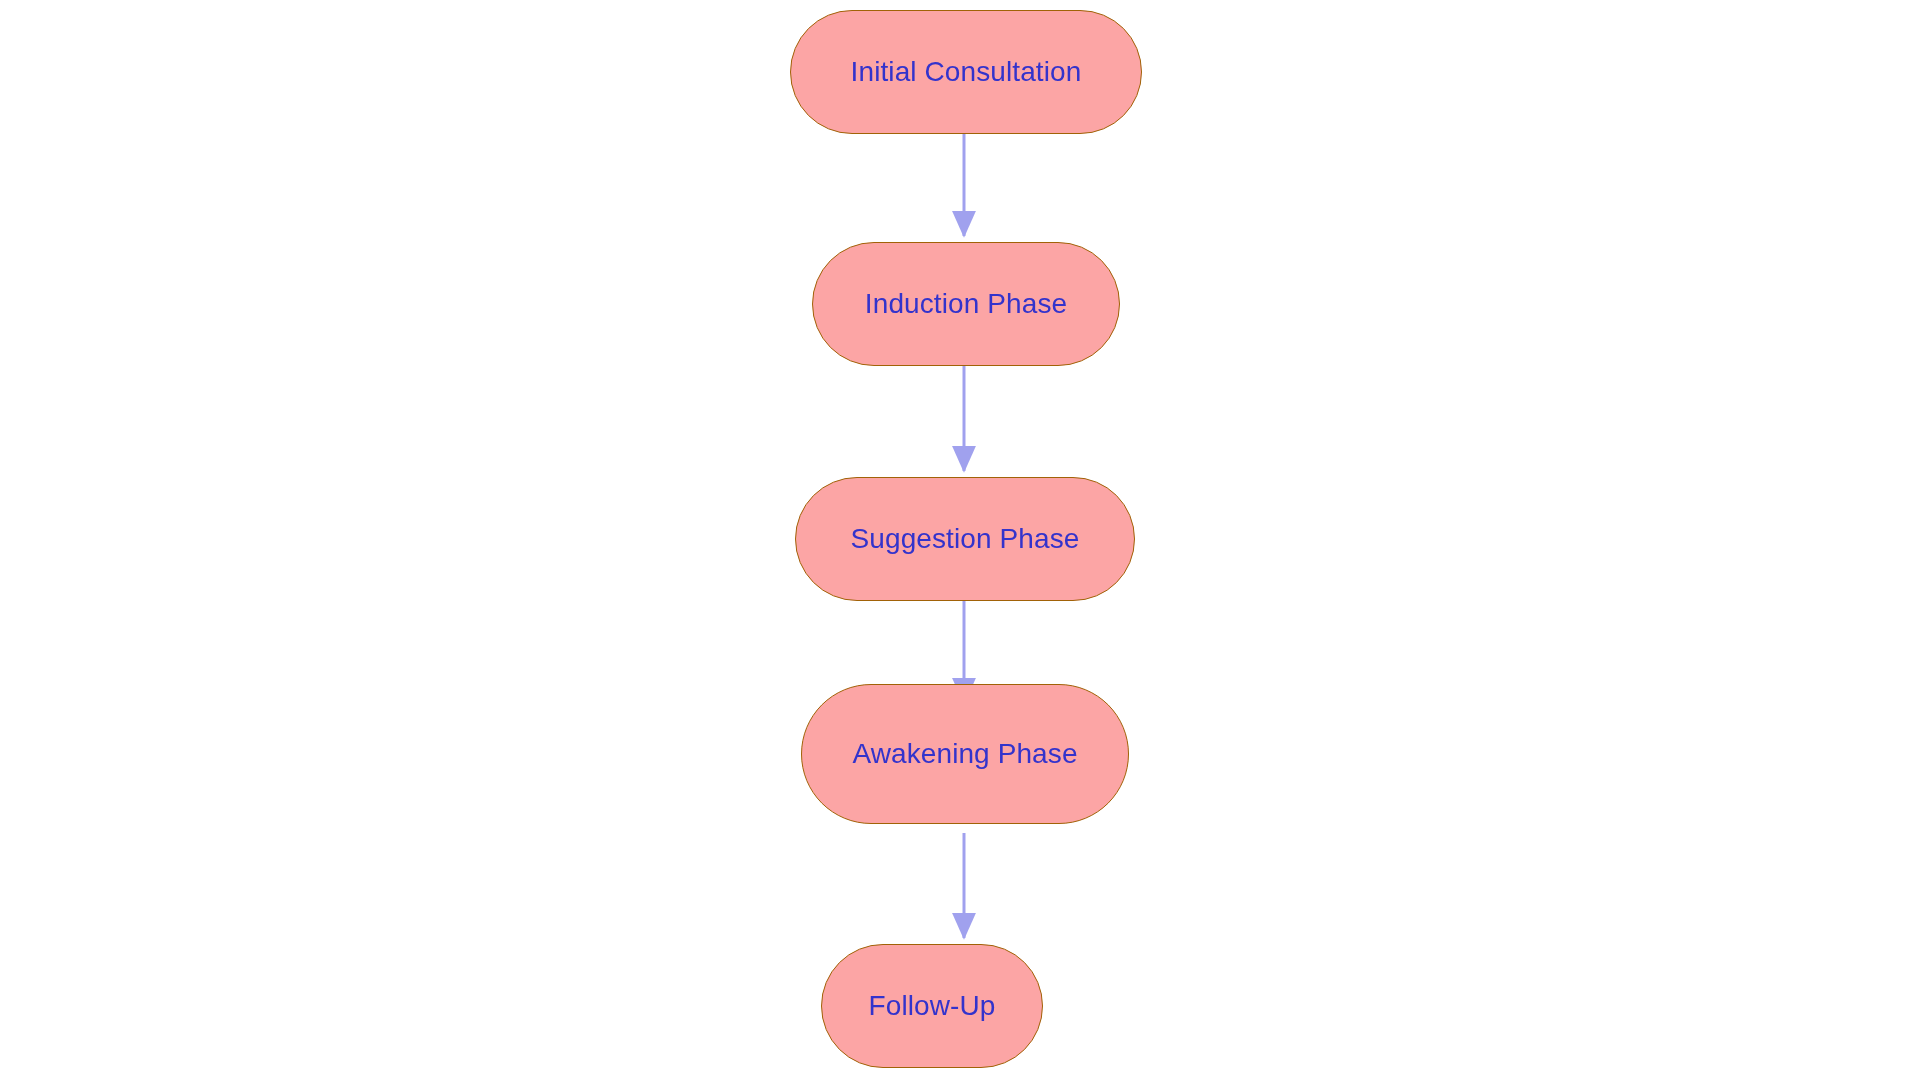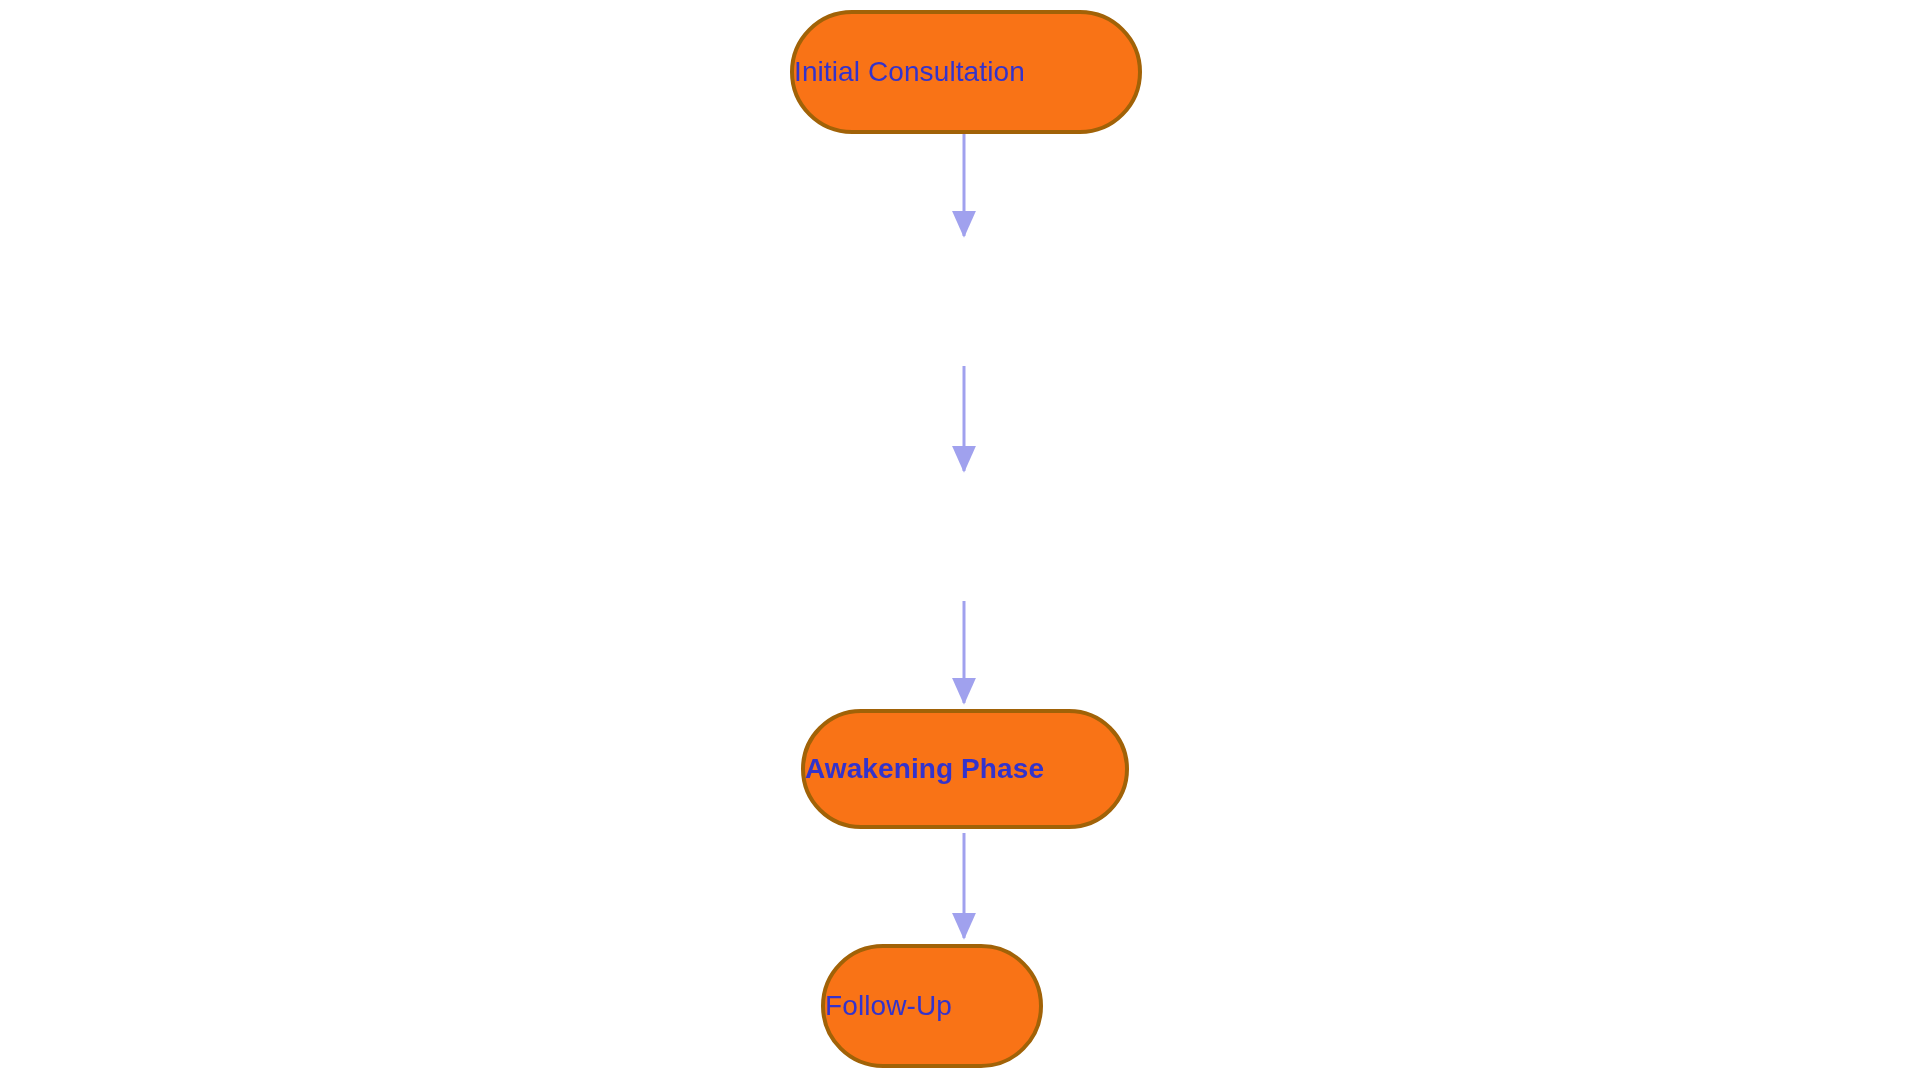--- a/index.html
+++ b/index.html
@@ -29,44 +29,44 @@
     width: 1920px;
     height: 1083px;
     pointer-events: none;
   }
 
   .node {
     position: absolute;
     box-sizing: border-box;
     display: flex;
     align-items: center;
-    justify-content: flex-start;
-    background: #f97316;
-    border: 4px solid #a16207;
+    justify-content: center;
+    background: #fca5a5;
+    border: 1px solid #a16207;
     border-radius: 999px;
     color: #3333cc;
     font-size: 28px;
     font-weight: 400;
     letter-spacing: 0.1px;
     line-height: 1;
     white-space: nowrap;
     user-select: none;
   }
 
   .node-label {
     color: #3333cc;
     font-size: 28px;
     line-height: 1;
   }
 
   
   #node-0 { left: 790px;  top: 10px;   width: 352px; height: 124px; }
   #node-1 { left: 812px;  top: 242px;  width: 308px; height: 124px; }
   #node-2 { left: 795px;  top: 477px;  width: 340px; height: 124px; }
-  #node-3 { left: 801px;  top: 709px;  width: 328px; height: 120px; font-weight: bold; }
+  #node-3 { left: 801px;  top: 684px;  width: 328px; height: 140px; }
   #node-4 { left: 821px;  top: 944px;  width: 222px; height: 124px; }
 </style>
 </head>
 <body>
 
 <div id="flow-canvas">
 
   <svg class="edge-layer" viewBox="0 0 1920 1083" width="1920" height="1083" xmlns="http://www.w3.org/2000/svg">
     <defs>
       <marker id="arrowhead" markerWidth="9" markerHeight="8" refX="8.4" refY="4" orient="auto" markerUnits="strokeWidth">
@@ -88,21 +88,27 @@
 
     <g>
       <line x1="964" y1="833" x2="964" y2="938" stroke="#a0a1ee" stroke-width="3" marker-end="url(#arrowhead)"></line>
     </g>
   </svg>
 
   <div class="node" id="node-0">
     <span class="node-label">Initial Consultation</span>
   </div>
 
+  <div class="node" id="node-1">
+    <span class="node-label">Induction Phase</span>
+  </div>
 
+  <div class="node" id="node-2">
+    <span class="node-label">Suggestion Phase</span>
+  </div>
 
   <div class="node" id="node-3">
     <span class="node-label">Awakening Phase</span>
   </div>
 
   <div class="node" id="node-4">
     <span class="node-label">Follow-Up</span>
   </div>
 
 </div>

